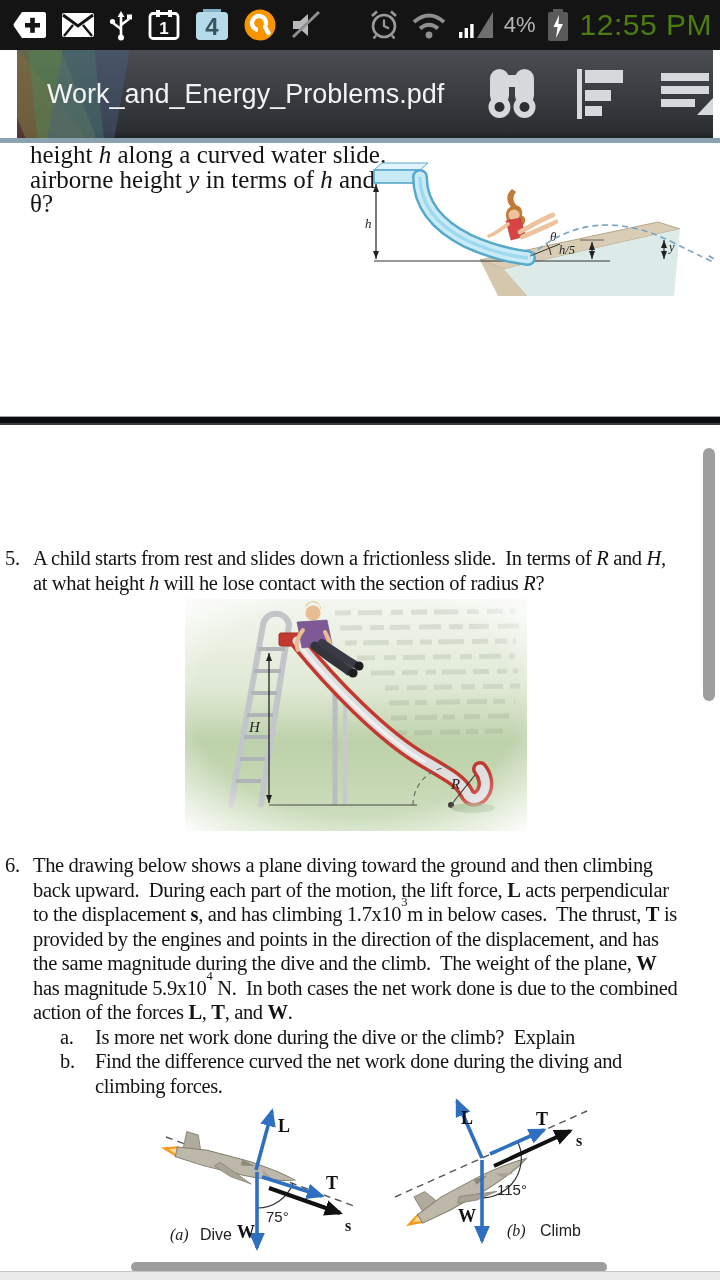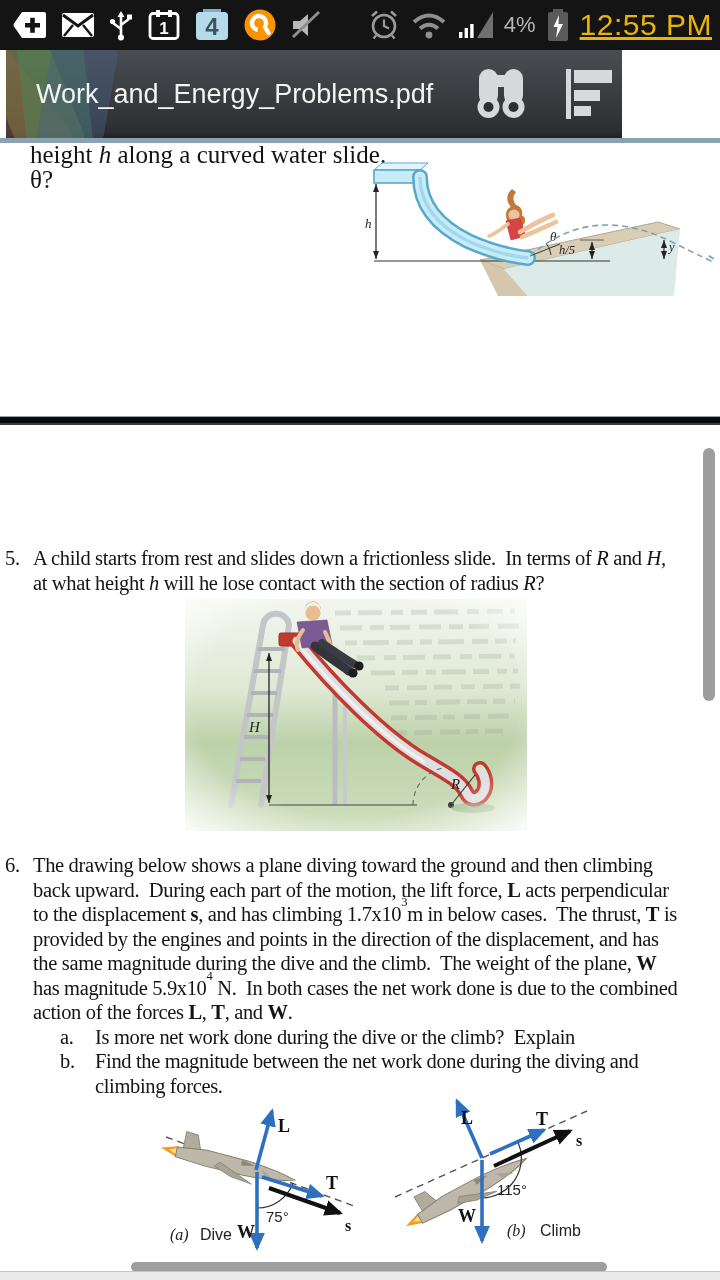--- a/index.html
+++ b/index.html
@@ -2,24 +2,24 @@
 <html><head>
 <meta charset="utf-8">
 <style>
   html,body{margin:0;padding:0;background:#000;}
   .screen{position:relative;width:720px;height:1280px;background:#fff;overflow:hidden;
           font-family:"Liberation Sans",sans-serif;}
   
   .status-bar{position:absolute;left:0;top:0;width:720px;height:50px;background:#141414;}
   .sb-left{position:absolute;left:12px;top:0;height:50px;display:flex;align-items:center;gap:13px;}
   .sb-right{position:absolute;right:8px;top:0;height:50px;display:flex;align-items:center;gap:9px;}
-  .sb-time{font-size:30px;color:#eab308;letter-spacing:0.5px;text-decoration:underline;}
+  .sb-time{font-size:30px;color:#4d7c0f;letter-spacing:0.5px;}
   .sb-pct{font-size:22px;color:#b5b5b5;}
   
-  .app-bar{position:absolute;left:6px;top:50px;width:616px;height:88px;
+  .app-bar{position:absolute;left:17px;top:50px;width:696px;height:88px;
            background:linear-gradient(#4a4e52,#2c2f32 92%,#1f2224);overflow:hidden;}
   .logo-fan{position:absolute;left:-18px;top:-12px;width:130px;height:150px;}
   .fan{position:absolute;width:66px;height:118px;border-radius:12px;opacity:.45;}
   .f1{background:#8a4a3c;transform:rotate(-38deg);left:-6px;top:16px;}
   .f2{background:#8a8a48;transform:rotate(-22deg);left:14px;top:4px;}
   .f3{background:#4a8a58;transform:rotate(-6deg);left:34px;top:-2px;}
   .f4{background:#4a5f80;transform:rotate(10deg);left:56px;top:0px;}
   .app-title{position:absolute;left:30px;top:50%;transform:translateY(-50%);
              color:#f3f3f3;font-size:27px;white-space:nowrap;}
   .ab-icon{position:absolute;top:50%;transform:translateY(-50%);}
@@ -157,20 +157,21 @@
         <rect x="2" y="32" width="34" height="8"></rect>
         <polygon points="38,48 55,48 55,30"></polygon>
       </g>
     </svg>
   </div>
 
   <div class="page-top-line"></div>
 
   <div class="p4 serif">
       <div class="tline"><span>height </span><span class="it">h</span><span> along a curved water slide.</span></div>
+      <div class="tline"><span>airborne height </span><span class="it">y</span><span> in terms of </span><span class="it">h</span><span> and</span></div>
       <div class="tline"><span>θ?</span></div>
     </div>
 
   <svg class="fig" style="left:362px;top:150px" width="352" height="148" viewBox="0 0 352 148">
     <defs>
       <marker id="mm" markerWidth="9" markerHeight="8" refX="8" refY="3" orient="auto-start-reverse" markerUnits="userSpaceOnUse">
         <path d="M0,0 L8,3 L0,6 Z" fill="#222"></path>
       </marker>
     </defs>
 
@@ -296,21 +297,21 @@
     <span class="pnum">6.</span>
     <div>
         <div class="tline"><span>The drawing below shows a plane diving toward the ground and then climbing</span></div>
         <div class="tline"><span>back upward.  During each part of the motion, the lift force, </span><span class="bd">L</span><span> acts perpendicular</span></div>
         <div class="tline"><span>to the displacement </span><span class="bd">s</span><span>, and has climbing 1.7x10</span><sup>3</sup><span>m in below cases.  The thrust, </span><span class="bd">T</span><span> is</span></div>
         <div class="tline"><span>provided by the engines and points in the direction of the displacement, and has</span></div>
         <div class="tline"><span>the same magnitude during the dive and the climb.  The weight of the plane, </span><span class="bd">W</span></div>
         <div class="tline"><span>has magnitude 5.9x10</span><sup>4</sup><span> N.  In both cases the net work done is due to the combined</span></div>
         <div class="tline"><span>action of the forces </span><span class="bd">L</span><span>, </span><span class="bd">T</span><span>, and </span><span class="bd">W</span><span>.</span></div>
         <div class="tline"><span class="sublbl">a.</span><span>Is more net work done during the dive or the climb?  Explain</span></div>
-        <div class="tline"><span class="sublbl">b.</span><span>Find the magnitude between the net work done during the diving and</span></div>
+        <div class="tline"><span class="sublbl">b.</span><span>Find the difference curved the net work done during the diving and</span></div>
         <div class="tline"><span class="sublbl"></span><span>climbing forces.</span></div>
       </div>
   </div>
 
   <svg class="fig" style="left:150px;top:1088px" width="570" height="172" viewBox="0 0 570 172">
     <defs>
       <marker id="ab" markerWidth="5" markerHeight="4.4" refX="4.2" refY="2.2" orient="auto" markerUnits="strokeWidth">
         <path d="M0,0 L5,2.2 L0,4.4 Z" fill="#2f6fbf"></path>
       </marker>
       <marker id="ak" markerWidth="4.6" markerHeight="4" refX="3.8" refY="2" orient="auto" markerUnits="strokeWidth">

